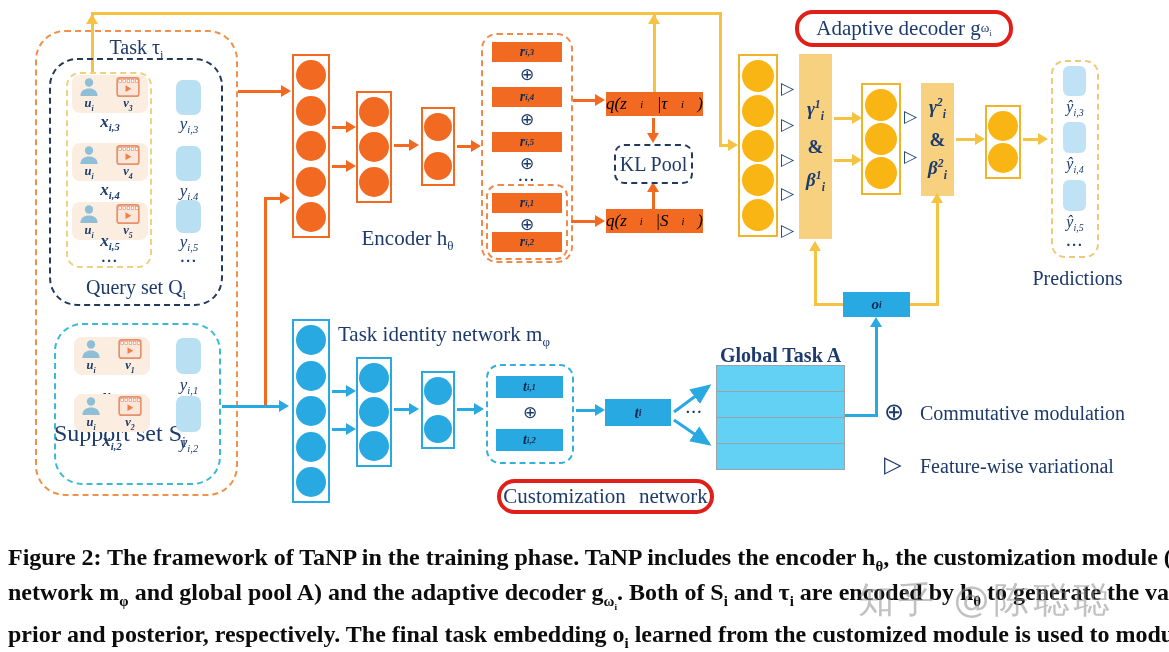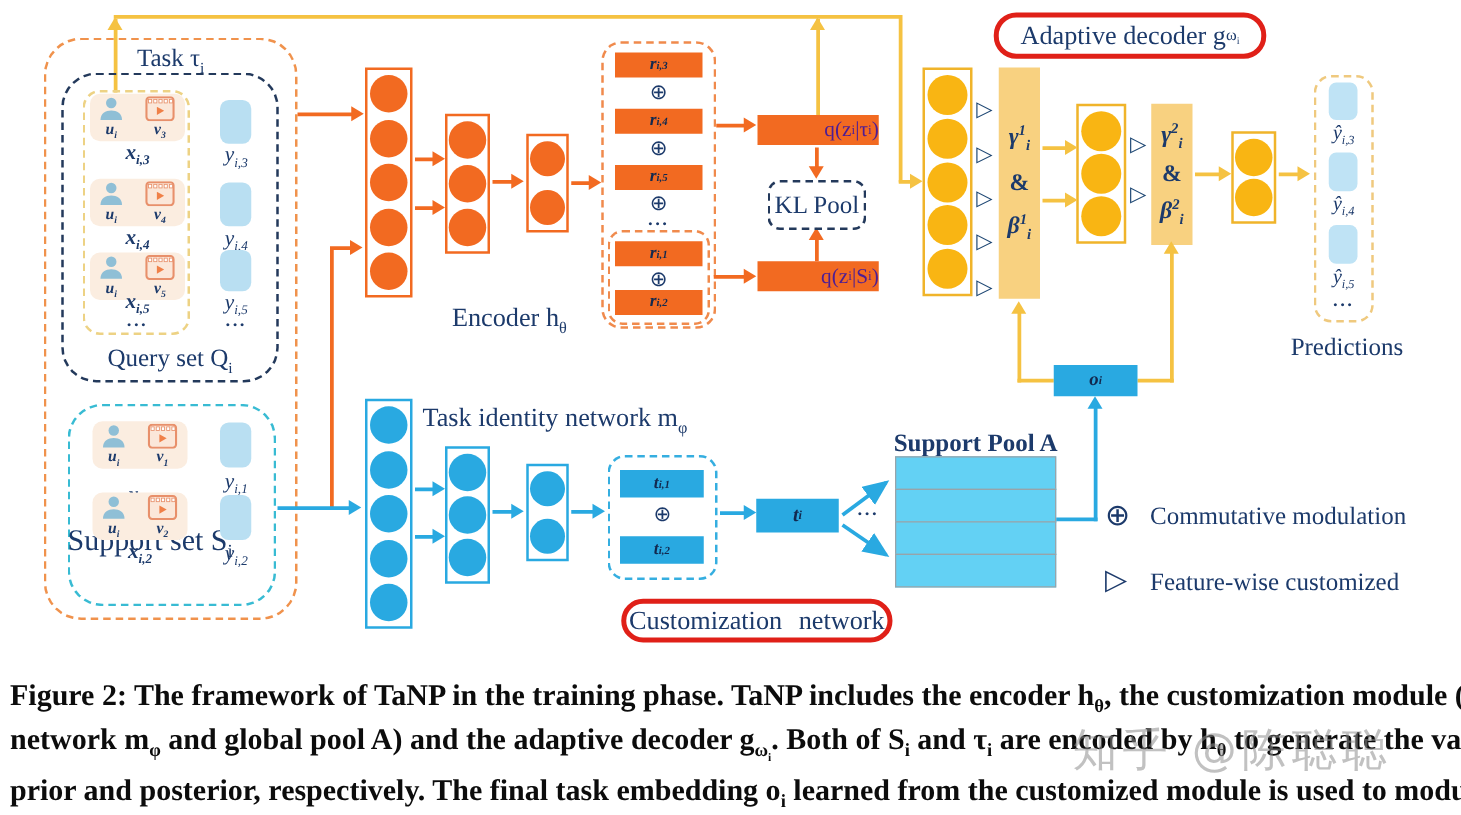--- a/index.html
+++ b/index.html
@@ -33,22 +33,22 @@
   .lbl{position:absolute;color:#1C3A6B;font-family:"Liberation Serif",serif;}
   sub{font-size:0.62em;} sup{font-size:0.62em;}
   
   .bar{position:absolute;display:flex;align-items:center;justify-content:center;
        font-style:italic;font-weight:bold;font-size:14px;color:#12294F;
        font-family:"Liberation Serif",serif;}
   .bar.or{background:#F26A21;} .bar.bl{background:#29A9E1;}
   .oplus{position:absolute;color:#1C3A6B;font-family:"DejaVu Sans",sans-serif;text-align:center;}
   .tri{position:absolute;color:#1F4874;font-family:"DejaVu Sans",sans-serif;font-size:17px;line-height:1;}
   
-  .qbox{position:absolute;background:#F26A21;color:#4c1d95;display:flex;align-items:center;
-        justify-content:flex-end;font-size:17px;font-family:"Liberation Serif",serif;}
+  .qbox{position:absolute;background:#F26A21;color:#000000;display:flex;align-items:center;
+        justify-content:space-between;font-style:italic;font-size:17px;font-family:"Liberation Serif",serif;}
   
   .redbox{position:absolute;border:4px solid #E02018;border-radius:18px;background:#fff;
           display:flex;align-items:center;justify-content:center;color:#1C3A6B;
           font-size:21px;font-family:"Liberation Serif",serif;box-sizing:border-box;}
   
   .film{position:absolute;background:#F8D180;display:flex;flex-direction:column;align-items:center;
         justify-content:center;gap:11px;font-weight:bold;font-style:italic;font-size:19px;
         color:#1C3A6B;font-family:"Liberation Serif",serif;}
   
   .ybar{position:absolute;width:25px;background:#B9DFF2;border-radius:7px;}
@@ -233,21 +233,21 @@
         <i class="nd or"></i>
   </div>
   <div class="hl c-or" style="left:394px;top:144px;width:18px;"></div>
   <i class="ar r or" style="left:409px;top:139px;"></i>
   <div class="col b-or" style="left:421px;top:107px;width:34px;height:79px;">
     <i class="nd or s28"></i>
         <i class="nd or s28"></i>
   </div>
   <div class="hl c-or" style="left:457px;top:145px;width:17px;"></div>
   <i class="ar r or" style="left:471px;top:140px;"></i>
-  <div class="lbl" style="left:340px;top:242px;width:135px;font-size:21px;text-align:center;">Encoder h<sub>θ</sub></div>
+  <div class="lbl" style="left:340px;top:226px;width:135px;font-size:21px;text-align:center;">Encoder h<sub>θ</sub></div>
 
   <div class="col b-bl" style="left:292px;top:319px;width:38px;height:184px;">
     <i class="nd bl"></i>
         <i class="nd bl"></i>
         <i class="nd bl"></i>
         <i class="nd bl"></i>
         <i class="nd bl"></i>
   </div>
   <div class="hl c-bl" style="left:332px;top:390px;width:17px;"></div>
   <i class="ar r bl" style="left:346px;top:385px;"></i>
@@ -355,21 +355,21 @@
   <div class="lbl" style="left:1020px;top:267px;width:115px;font-size:20px;text-align:center;">Predictions</div>
 
   <div class="vl c-yl" style="left:814px;top:248px;height:58px;"></div>
   <i class="ar u yl" style="left:809px;top:241px;"></i>
   <div class="hl c-yl" style="left:814px;top:303px;width:29px;"></div>
   <div class="vl c-yl" style="left:936px;top:200px;height:106px;"></div>
   <i class="ar u yl" style="left:931px;top:193px;"></i>
   <div class="hl c-yl" style="left:910px;top:303px;width:29px;"></div>
   <div class="bluechip" style="left:843px;top:292px;width:67px;height:25px;font-size:15px;">o<sub>i</sub></div>
 
-  <div class="lbl" style="left:714px;top:344px;width:133px;font-size:20px;text-align:center;font-weight:bold;">Support Pool A</div>
+  <div class="lbl" style="left:714px;top:344px;width:133px;font-size:20px;text-align:center;font-weight:bold;">Global Task A</div>
   <div class="abs" style="left:716px;top:366px;width:129px;">
     <div class="poolrow"></div>
     <div class="poolrow"></div>
     <div class="poolrow"></div>
     <div class="poolrow"></div>
   </div>
   <div class="hl c-bl" style="left:845px;top:414px;width:33px;"></div>
   <div class="vl c-bl" style="left:875px;top:324px;height:93px;"></div>
   <i class="ar u bl" style="left:870px;top:317px;"></i>
 
@@ -390,21 +390,21 @@
     <line x1="2" y1="38" x2="37" y2="12" stroke="#29A9E1" stroke-width="3" marker-end="url(#mb)"></line>
     <line x1="2" y1="46" x2="37" y2="70" stroke="#29A9E1" stroke-width="3" marker-end="url(#mb)"></line>
   </svg>
   <div class="dots" style="left:686px;top:400px;color:#1C3A6B;">...</div>
 
   <div class="redbox" style="left:497px;top:479px;width:217px;height:35px;word-spacing:8px;">Customization network</div>
 
   <div class="legend-sym" style="left:884px;top:398px;font-size:24px;">⊕</div>
   <div class="legend-txt" style="left:920px;top:402px;">Commutative modulation</div>
   <div class="legend-sym" style="left:884px;top:451px;font-size:23px;">▷</div>
-  <div class="legend-txt" style="left:920px;top:455px;">Feature-wise customized</div>
+  <div class="legend-txt" style="left:920px;top:455px;">Feature-wise variational</div>
 </div>
 
 <div id="caption">
   <div class="capline">Figure 2: The framework of TaNP in the training phase. TaNP includes the encoder h<sub>θ</sub>, the customization module (task identity</div>
   <div class="capline">network m<sub>φ</sub> and global pool A) and the adaptive decoder g<sub>ω<sub>i</sub></sub>. Both of S<sub>i</sub> and τ<sub>i</sub> are encoded by h<sub>θ</sub> to generate the variational</div>
   <div class="capline">prior and posterior, respectively. The final task embedding o<sub>i</sub> learned from the customized module is used to modulate the</div>
 
 </div>
 
 <div id="watermark">知乎 @陈聪聪</div>

